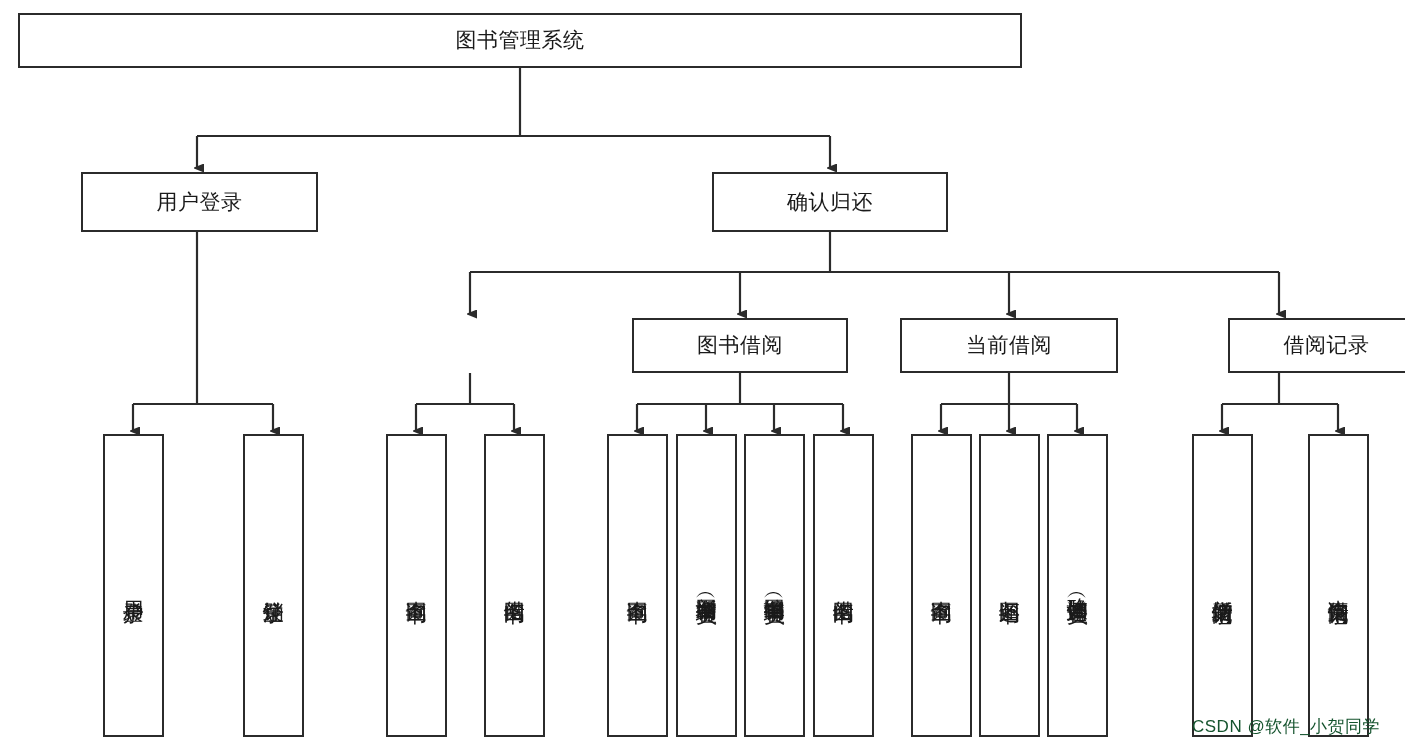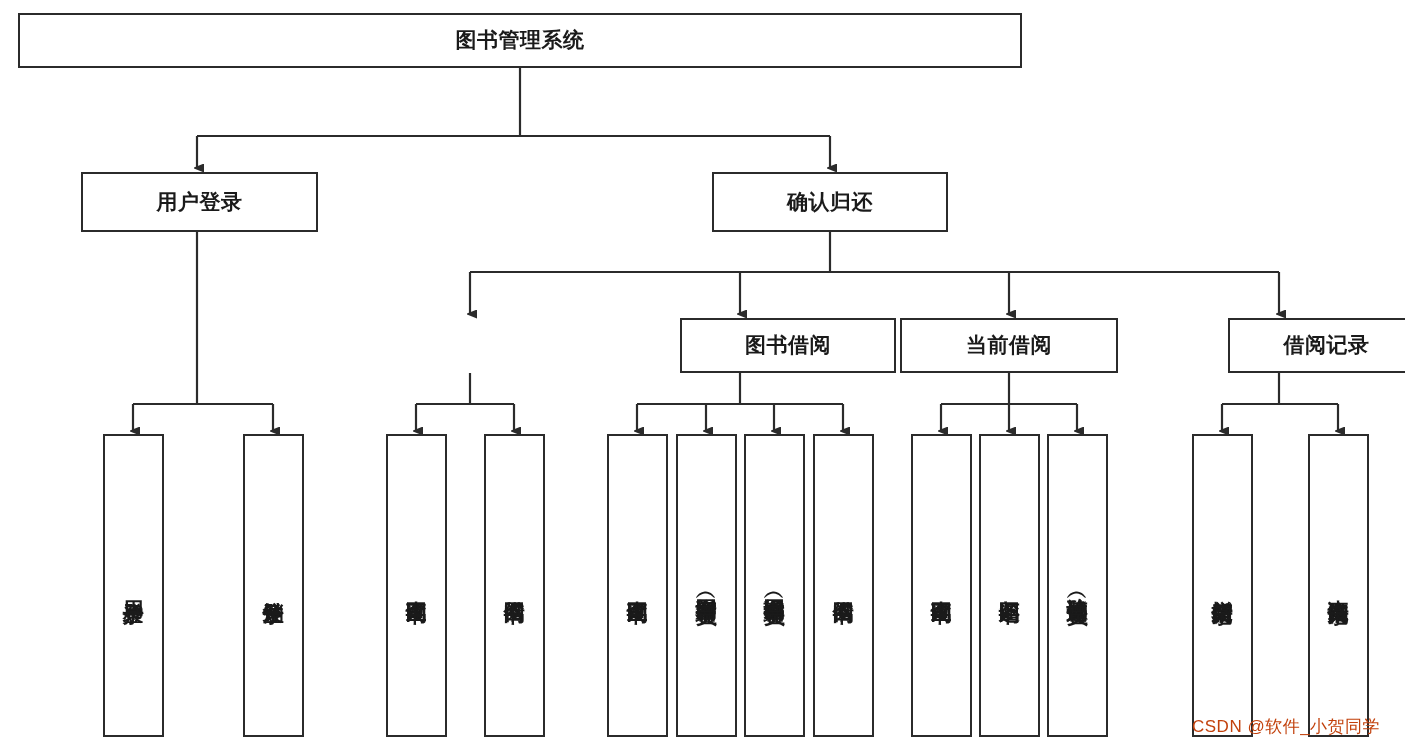--- a/index.html
+++ b/index.html
@@ -33,21 +33,20 @@
     display: flex;
     align-items: center;
     justify-content: center;
     color: #1a1a1a;
   }
   .node-label {
     display: block;
     text-align: right;
     line-height: 1.18;
     white-space: nowrap;
-    font-weight: bold;
   }
   .node.horiz .node-label {
     font-size: 21px;
     letter-spacing: 0.5px;
   }
   .node.root .node-label {
     font-size: 21px;
   }
   .node.vert {
     align-items: center;
@@ -57,21 +56,21 @@
   .node.vert .node-label {
     writing-mode: vertical-rl;
     text-orientation: upright;
     font-size: 21px;
     line-height: 1.12;
     letter-spacing: 1px;
     max-height: 100%;
   }
   .watermark {
     position: absolute;
-    color: #c2410c;
+    color: #14532d;
     font-size: 17px;
     white-space: nowrap;
     letter-spacing: 0.5px;
   }
 </style>
 </head>
 <body>
 
 <div id="diagram-root">
 
@@ -129,21 +128,21 @@
     <span class="node-label">图书管理系统</span>
   </div>
 
   <div class="node horiz" style="left:81px; top:172px; width:237px; height:60px;">
     <span class="node-label">用户登录</span>
   </div>
   <div class="node horiz" style="left:712px; top:172px; width:236px; height:60px;">
     <span class="node-label">确认归还</span>
   </div>
 
-  <div class="node horiz" style="left:632px; top:318px; width:216px; height:55px;margin-left:48px;">
+  <div class="node horiz" style="left:632px; top:318px; width:216px; height:55px;">
     <span class="node-label">图书借阅</span>
   </div>
   <div class="node horiz" style="left:900px; top:318px; width:218px; height:55px;">
     <span class="node-label">当前借阅</span>
   </div>
   <div class="node horiz" style="left:1228px; top:318px; width:197px; height:55px;">
     <span class="node-label">借阅记录</span>
   </div>
 
   <div class="node vert" style="left:103px; top:434px; width:61px; height:303px;">

